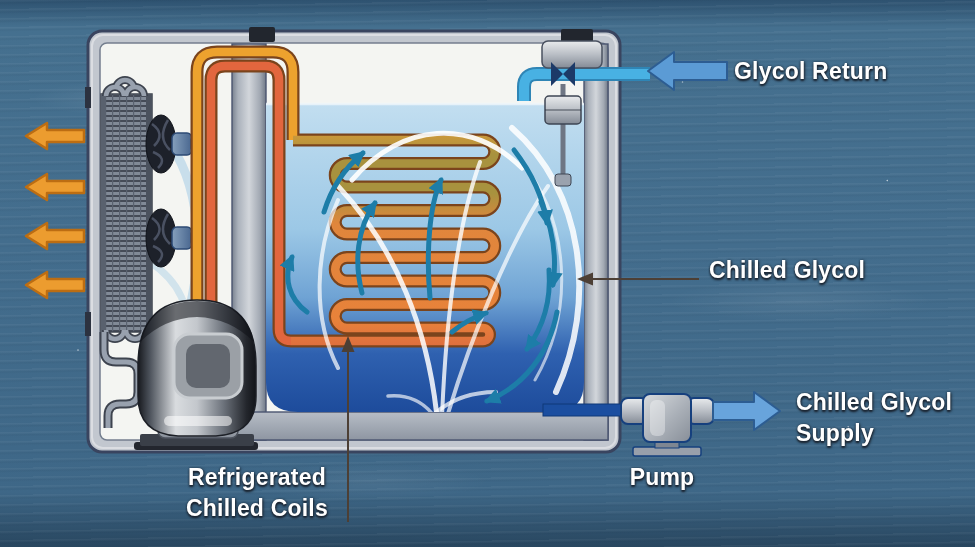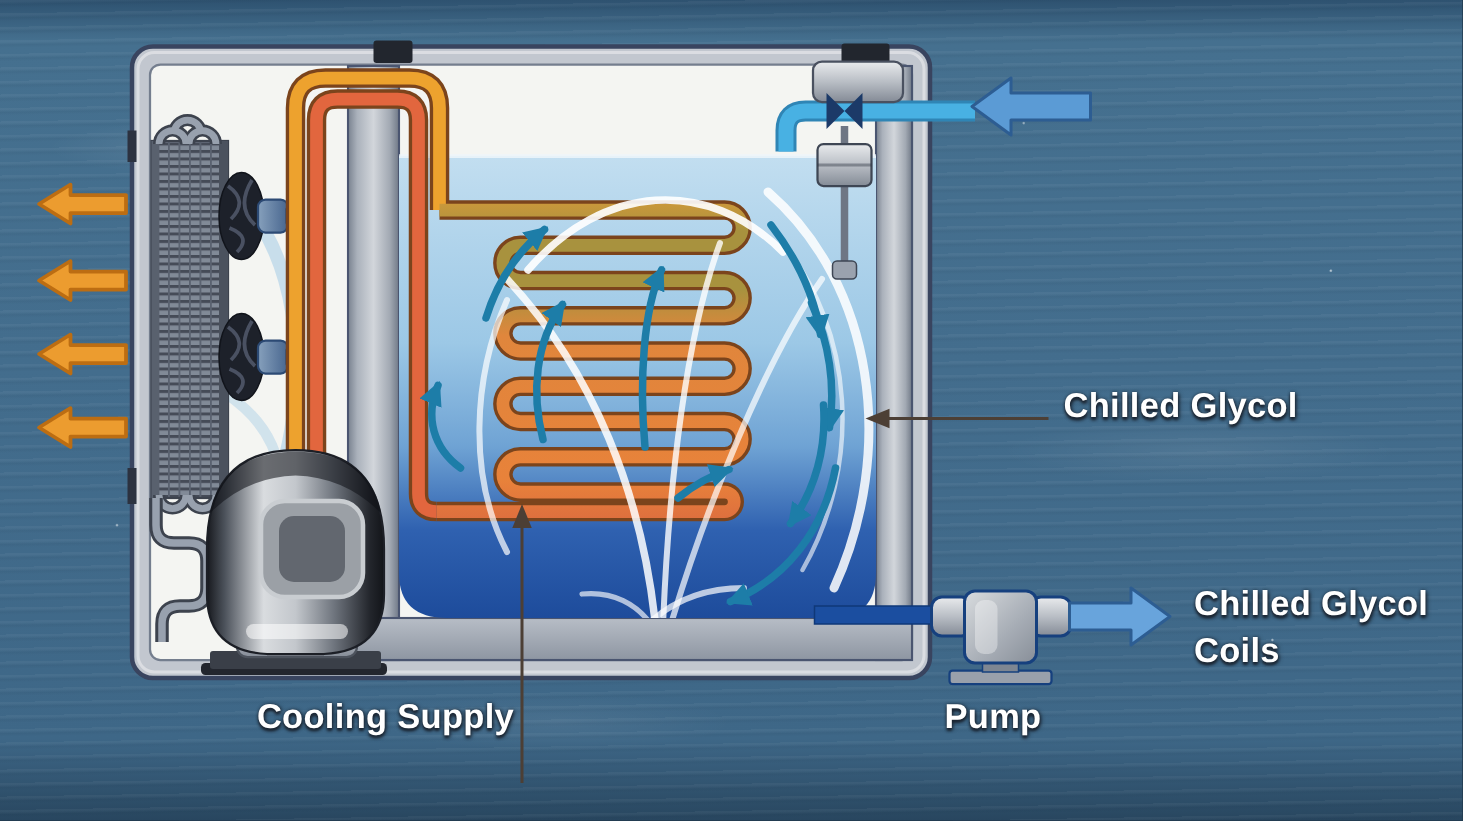--- a/index.html
+++ b/index.html
@@ -231,31 +231,35 @@
     <path d="M348,336 L341.5,352 L354.5,352 Z" fill="#4c3f35"></path>
   </g>
 
   <g>
     <rect x="249" y="27" width="26" height="15" rx="2" fill="#22262e"></rect>
     <rect x="85" y="87" width="6" height="21" fill="#2c3240"></rect>
     <rect x="85" y="312" width="6" height="24" fill="#2c3240"></rect>
   </g>
 </svg>
 
+<div class="lbl" style="left:734px; top:56px;">
+  <span>Glycol Return</span>
+</div>
 
 <div class="lbl" style="left:709px; top:255px;">
   <div>Chilled Glycol</div>
 </div>
 
 <div class="lbl" style="left:796px; top:387px;">
   <div>Chilled Glycol</div>
-  <div>Coils</div>
+  <div>Supply</div>
 </div>
 
 <div class="lbl center" style="left:624px; top:462px; width:76px;text-align:center;">
   <span>Pump</span>
 </div>
 
 <div class="lbl center" style="left:152px; top:462px; width:210px;">
-  <div>Cooling Supply</div>
+  <div>Refrigerated</div>
+  <div>Chilled Coils</div>
 </div>
 
 </div>
 
 </body></html>

